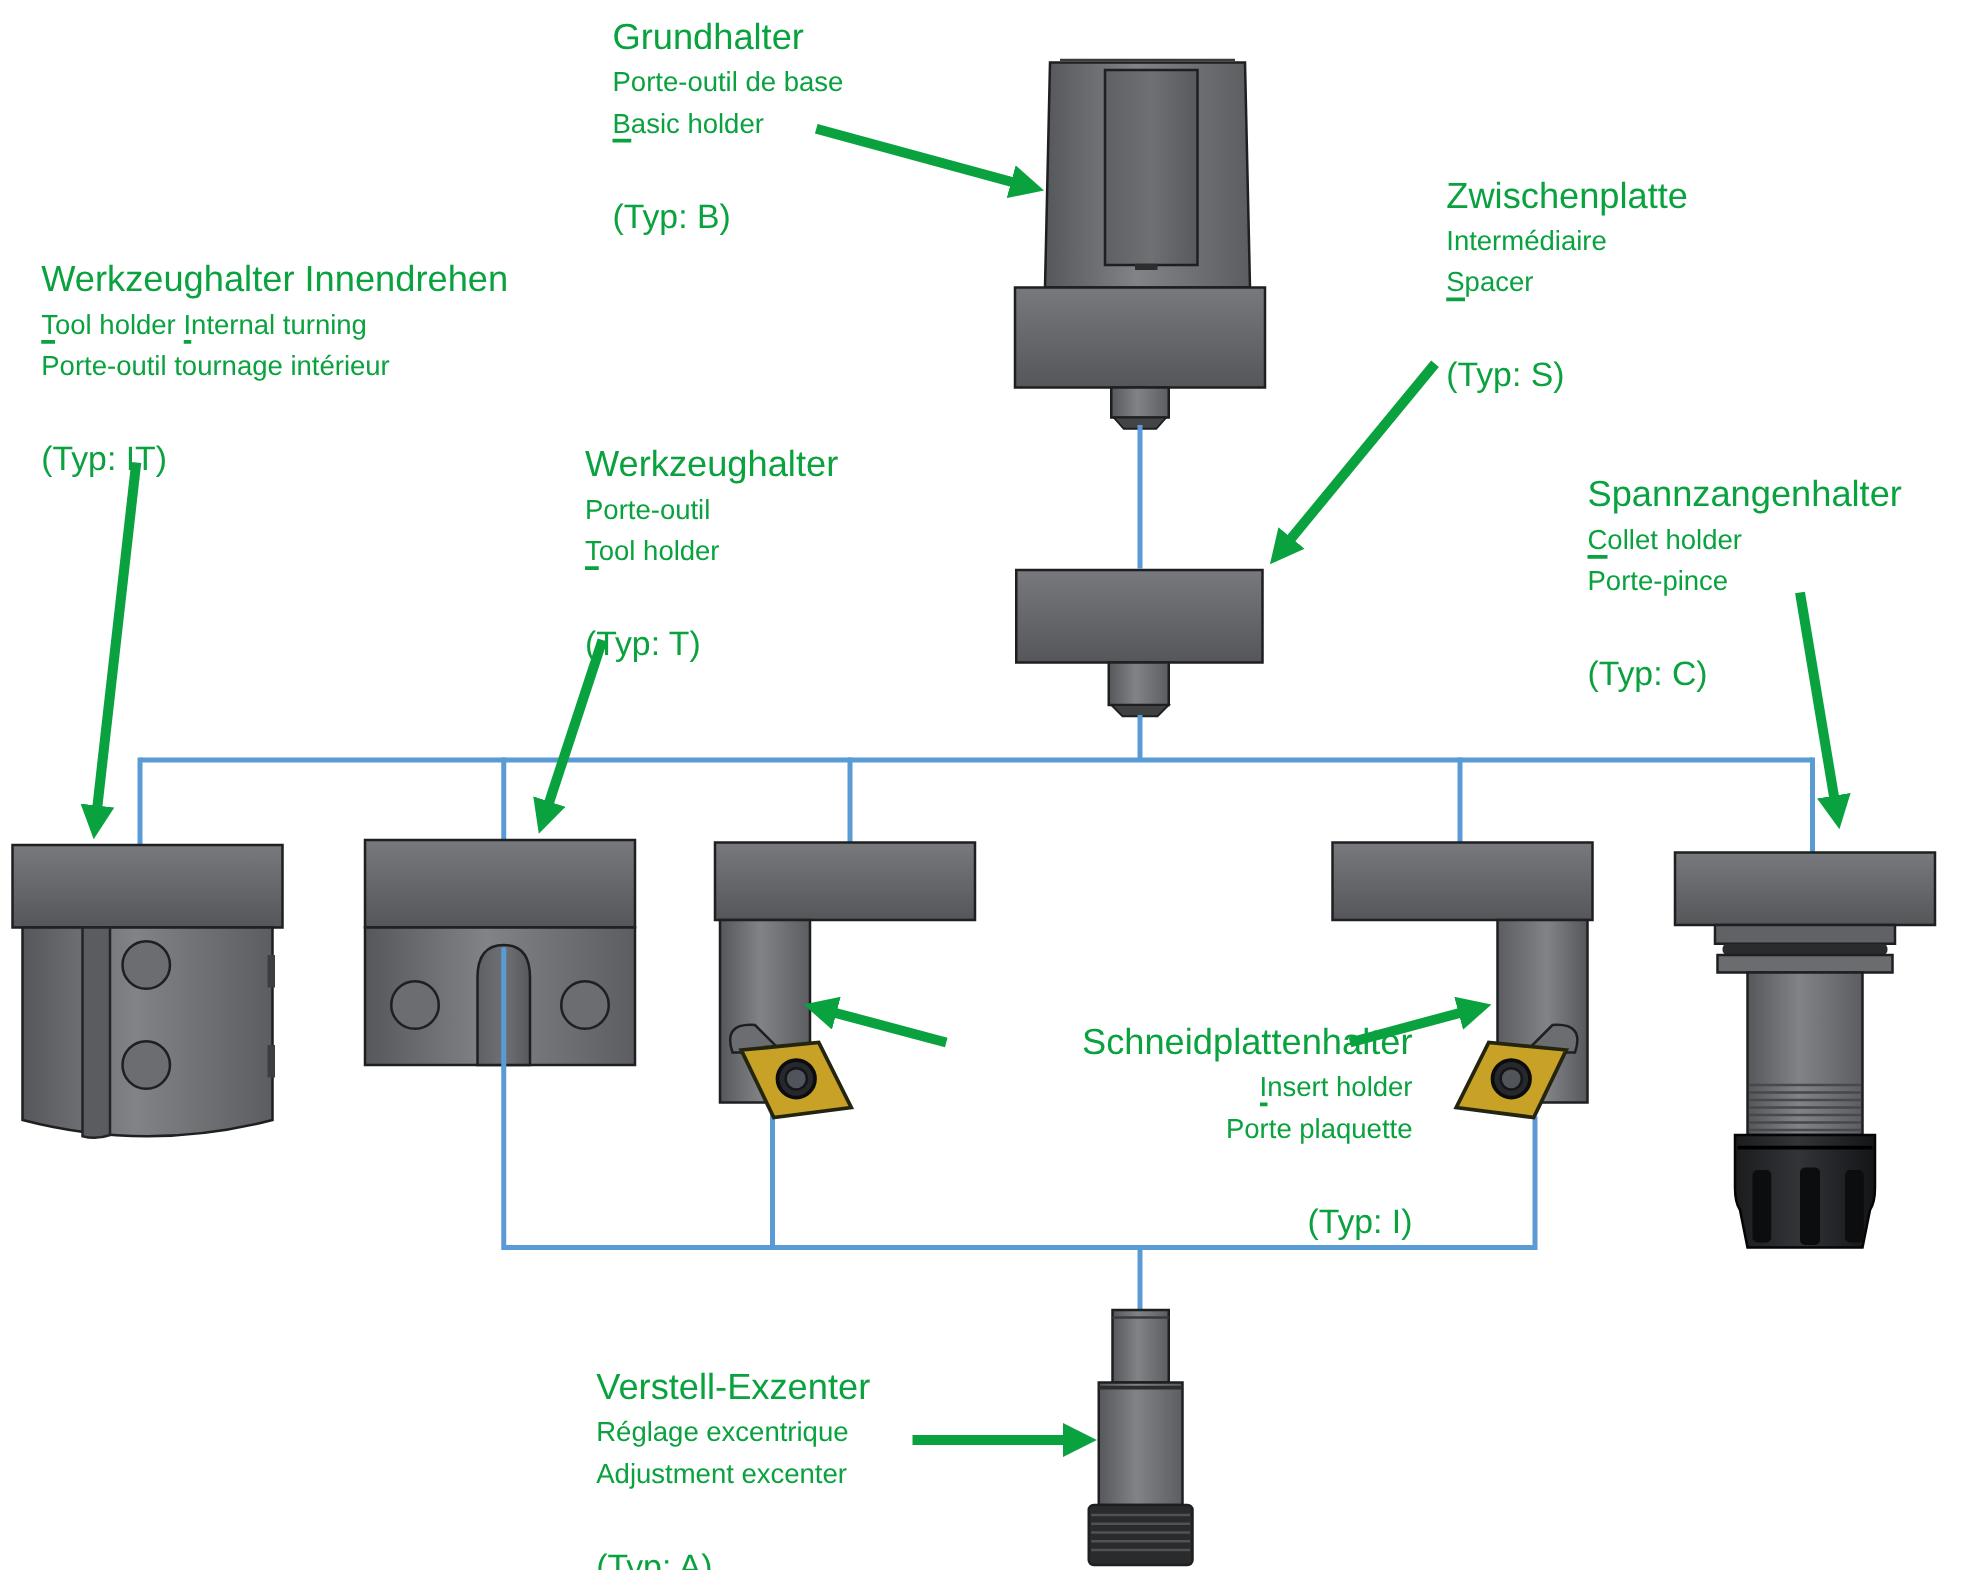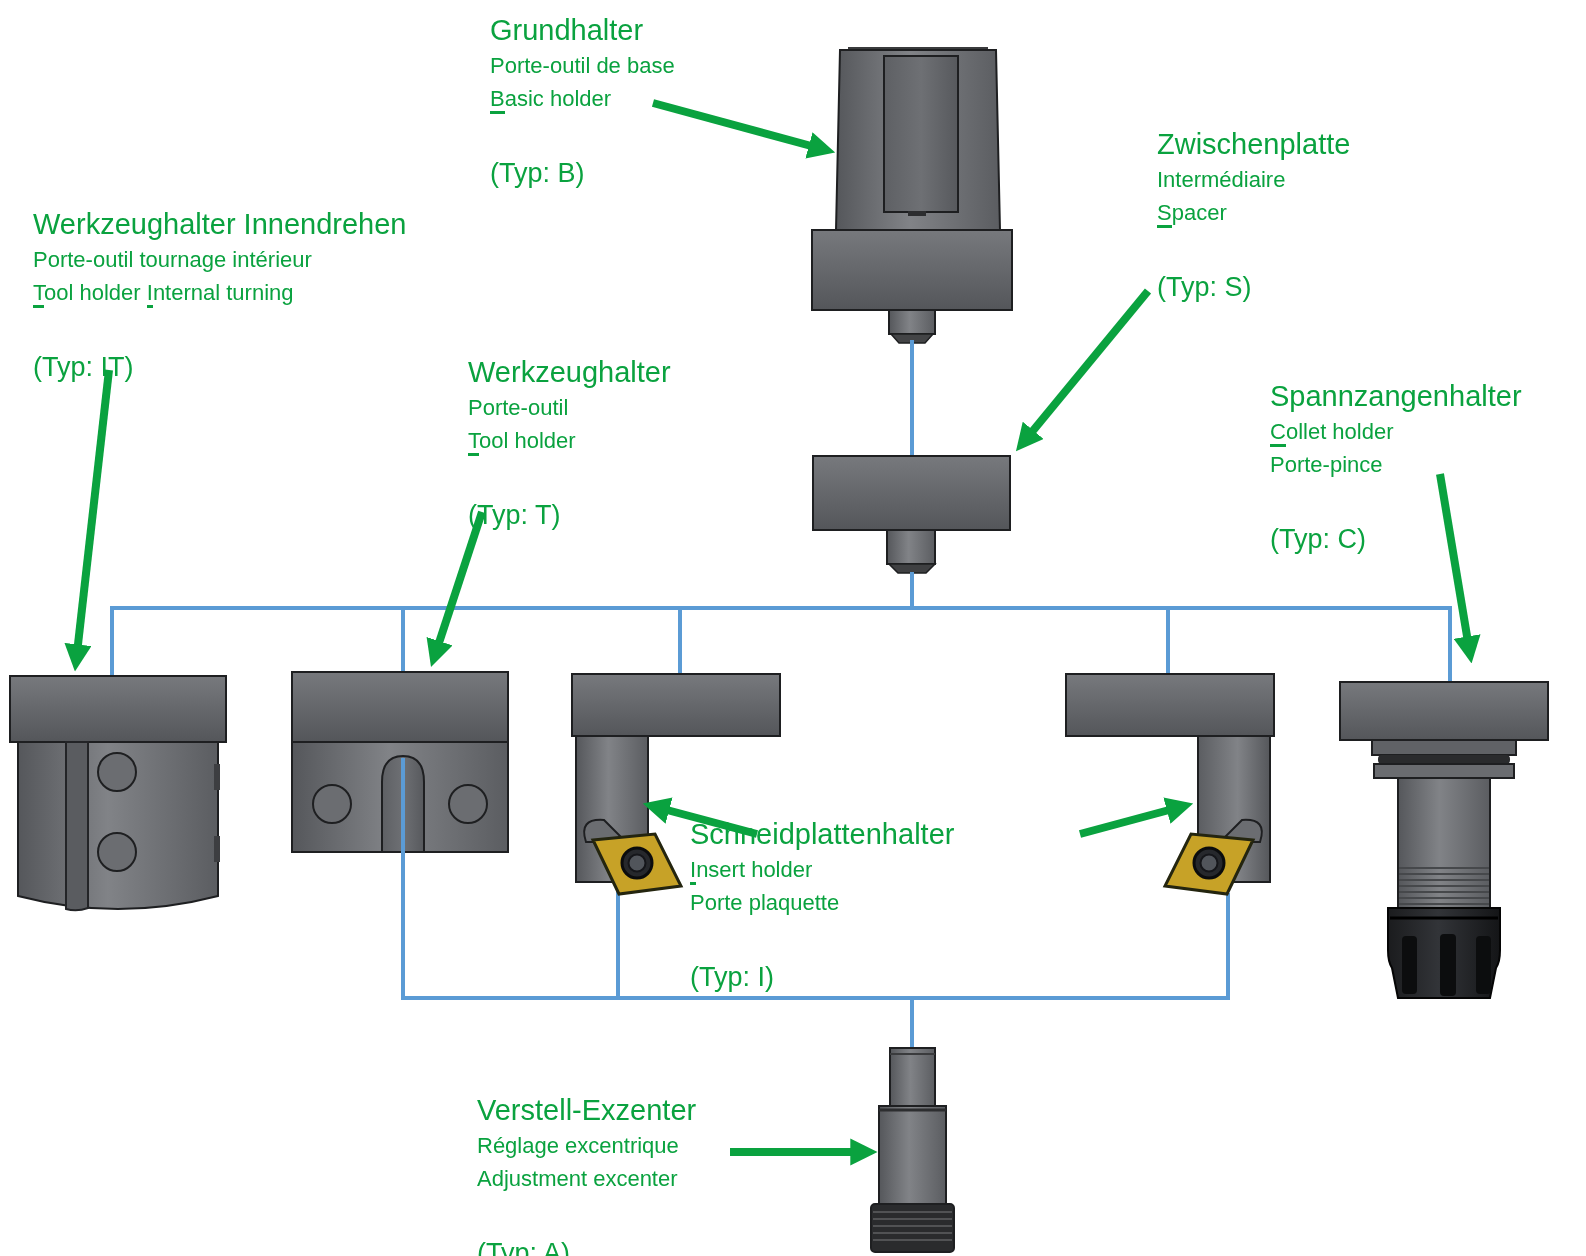--- a/index.html
+++ b/index.html
@@ -10,21 +10,21 @@
   html,body{margin:0;padding:0;}
   body{
     width:1586px;height:1256px;position:relative;background:#ffffff;overflow:hidden;
     font-family:"Liberation Sans","DejaVu Sans",sans-serif;
   }
   #scene{position:absolute;left:0;top:0;width:1586px;height:1256px;}
   .label{position:absolute;color:var(--green);}
   .label .t{font-weight:400;font-size:29px;line-height:37px;white-space:nowrap;}
   .label .s{font-size:22px;line-height:33px;white-space:nowrap;}
   .label .y{font-size:27px;line-height:37px;white-space:nowrap;margin-top:40px;}
-  .label.center{text-align:left;}
+  .label.center{text-align:right;}
   .u{border-bottom:3px solid currentColor;}
   
   .bl{stroke:var(--blue);stroke-width:4;fill:none;}
   .ar{stroke:var(--green);stroke-width:8;fill:none;}
   #ah path{fill:var(--green);}
   .part{stroke:#1e1f21;stroke-width:2;}
   .thin{stroke:#3a3b3d;stroke-width:2;fill:none;}
 </style>
 </head>
 <body>
@@ -168,26 +168,26 @@
 
 <div class="label" style="left:490px;top:12px">
   <div class="t">Grundhalter</div>
   <div class="s">Porte-outil de base</div>
   <div class="s"><span class="u">B</span><span>asic holder</span></div>
   <div class="y">(Typ: B)</div>
 </div>
 
 <div class="label" style="left:33px;top:206px">
   <div class="t">Werkzeughalter Innendrehen</div>
+  <div class="s"><span class="u">T</span><span>ool holder </span><span class="u">I</span><span>nternal turning</span></div>
   <div class="s">Porte-outil tournage intérieur</div>
-  <div class="s"><span class="u">T</span><span>ool holder </span><span class="u">I</span><span>nternal turning</span></div>
   <div class="y">(Typ: IT)</div>
 </div>
 
-<div class="label" style="left:1157px;top:126px">
+<div class="label" style="left:1157px;top:139px">
   <div class="t">Zwischenplatte</div>
   <div class="s">Intermédiaire</div>
   <div class="s"><span class="u">S</span><span>pacer</span></div>
   <div class="y">(Typ: S)</div>
 </div>
 
 <div class="label" style="left:468px;top:354px">
   <div class="t">Werkzeughalter</div>
   <div class="s">Porte-outil</div>
   <div class="s"><span class="u">T</span><span>ool holder</span></div>

